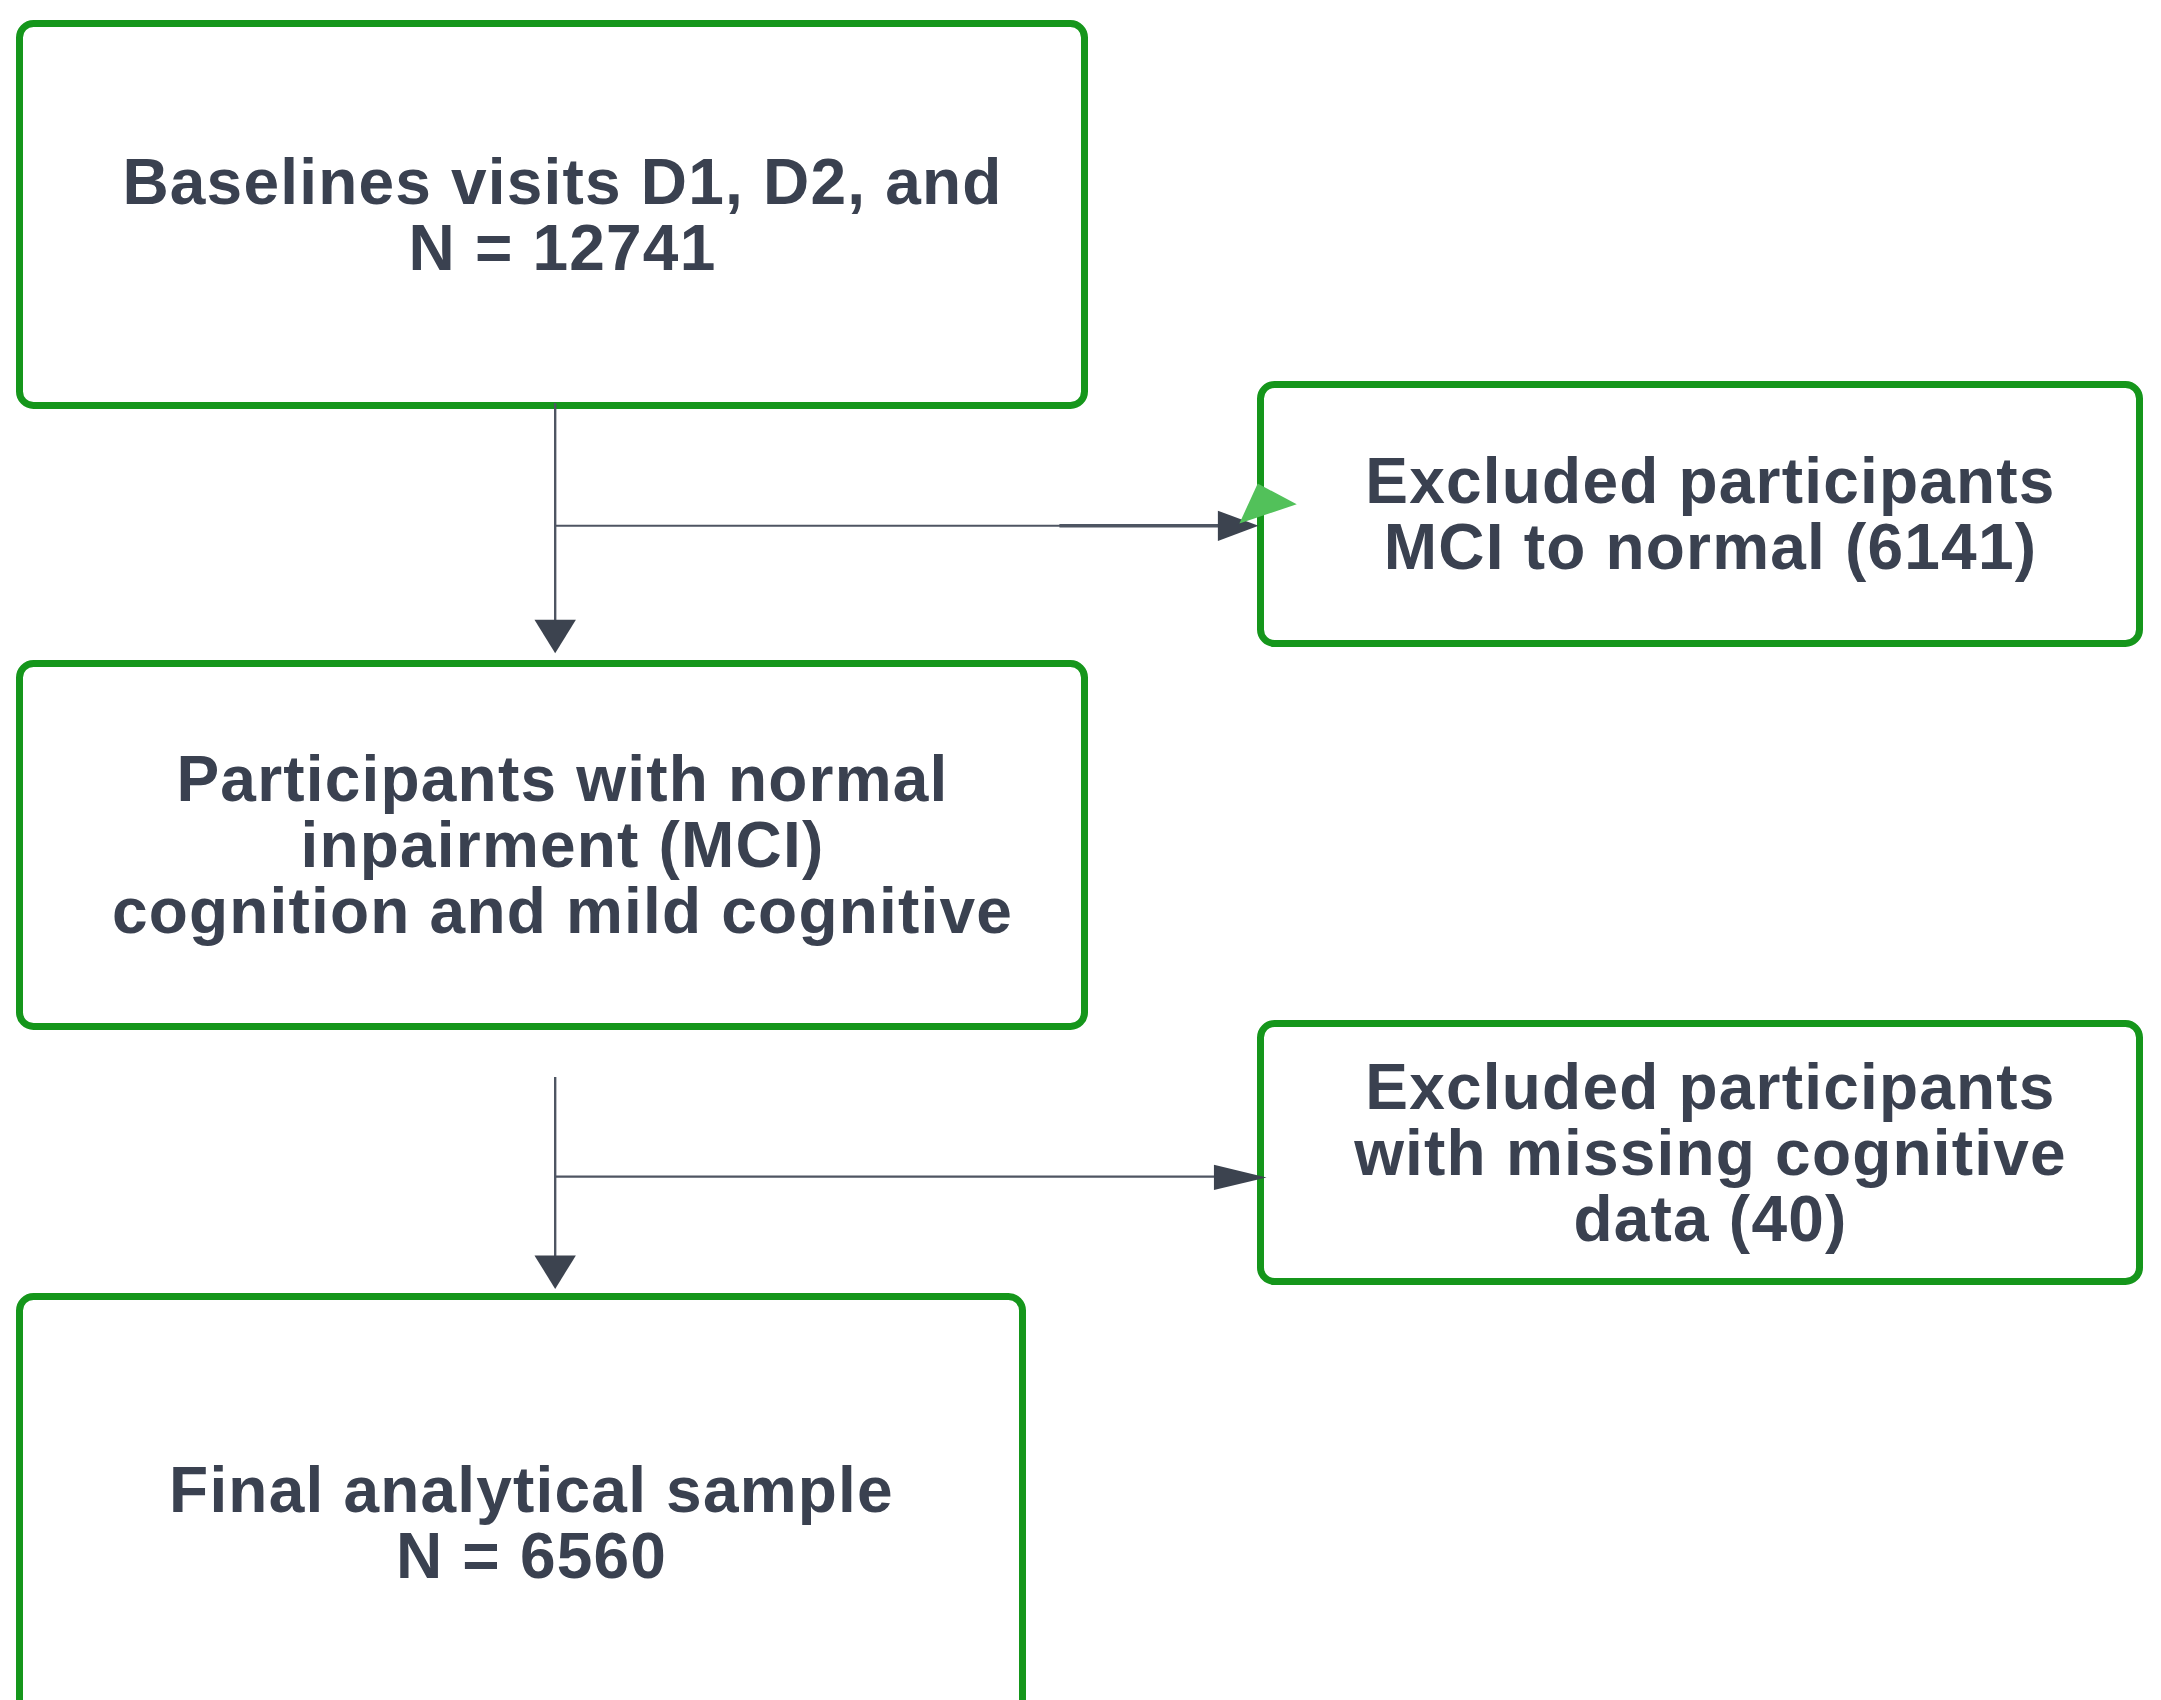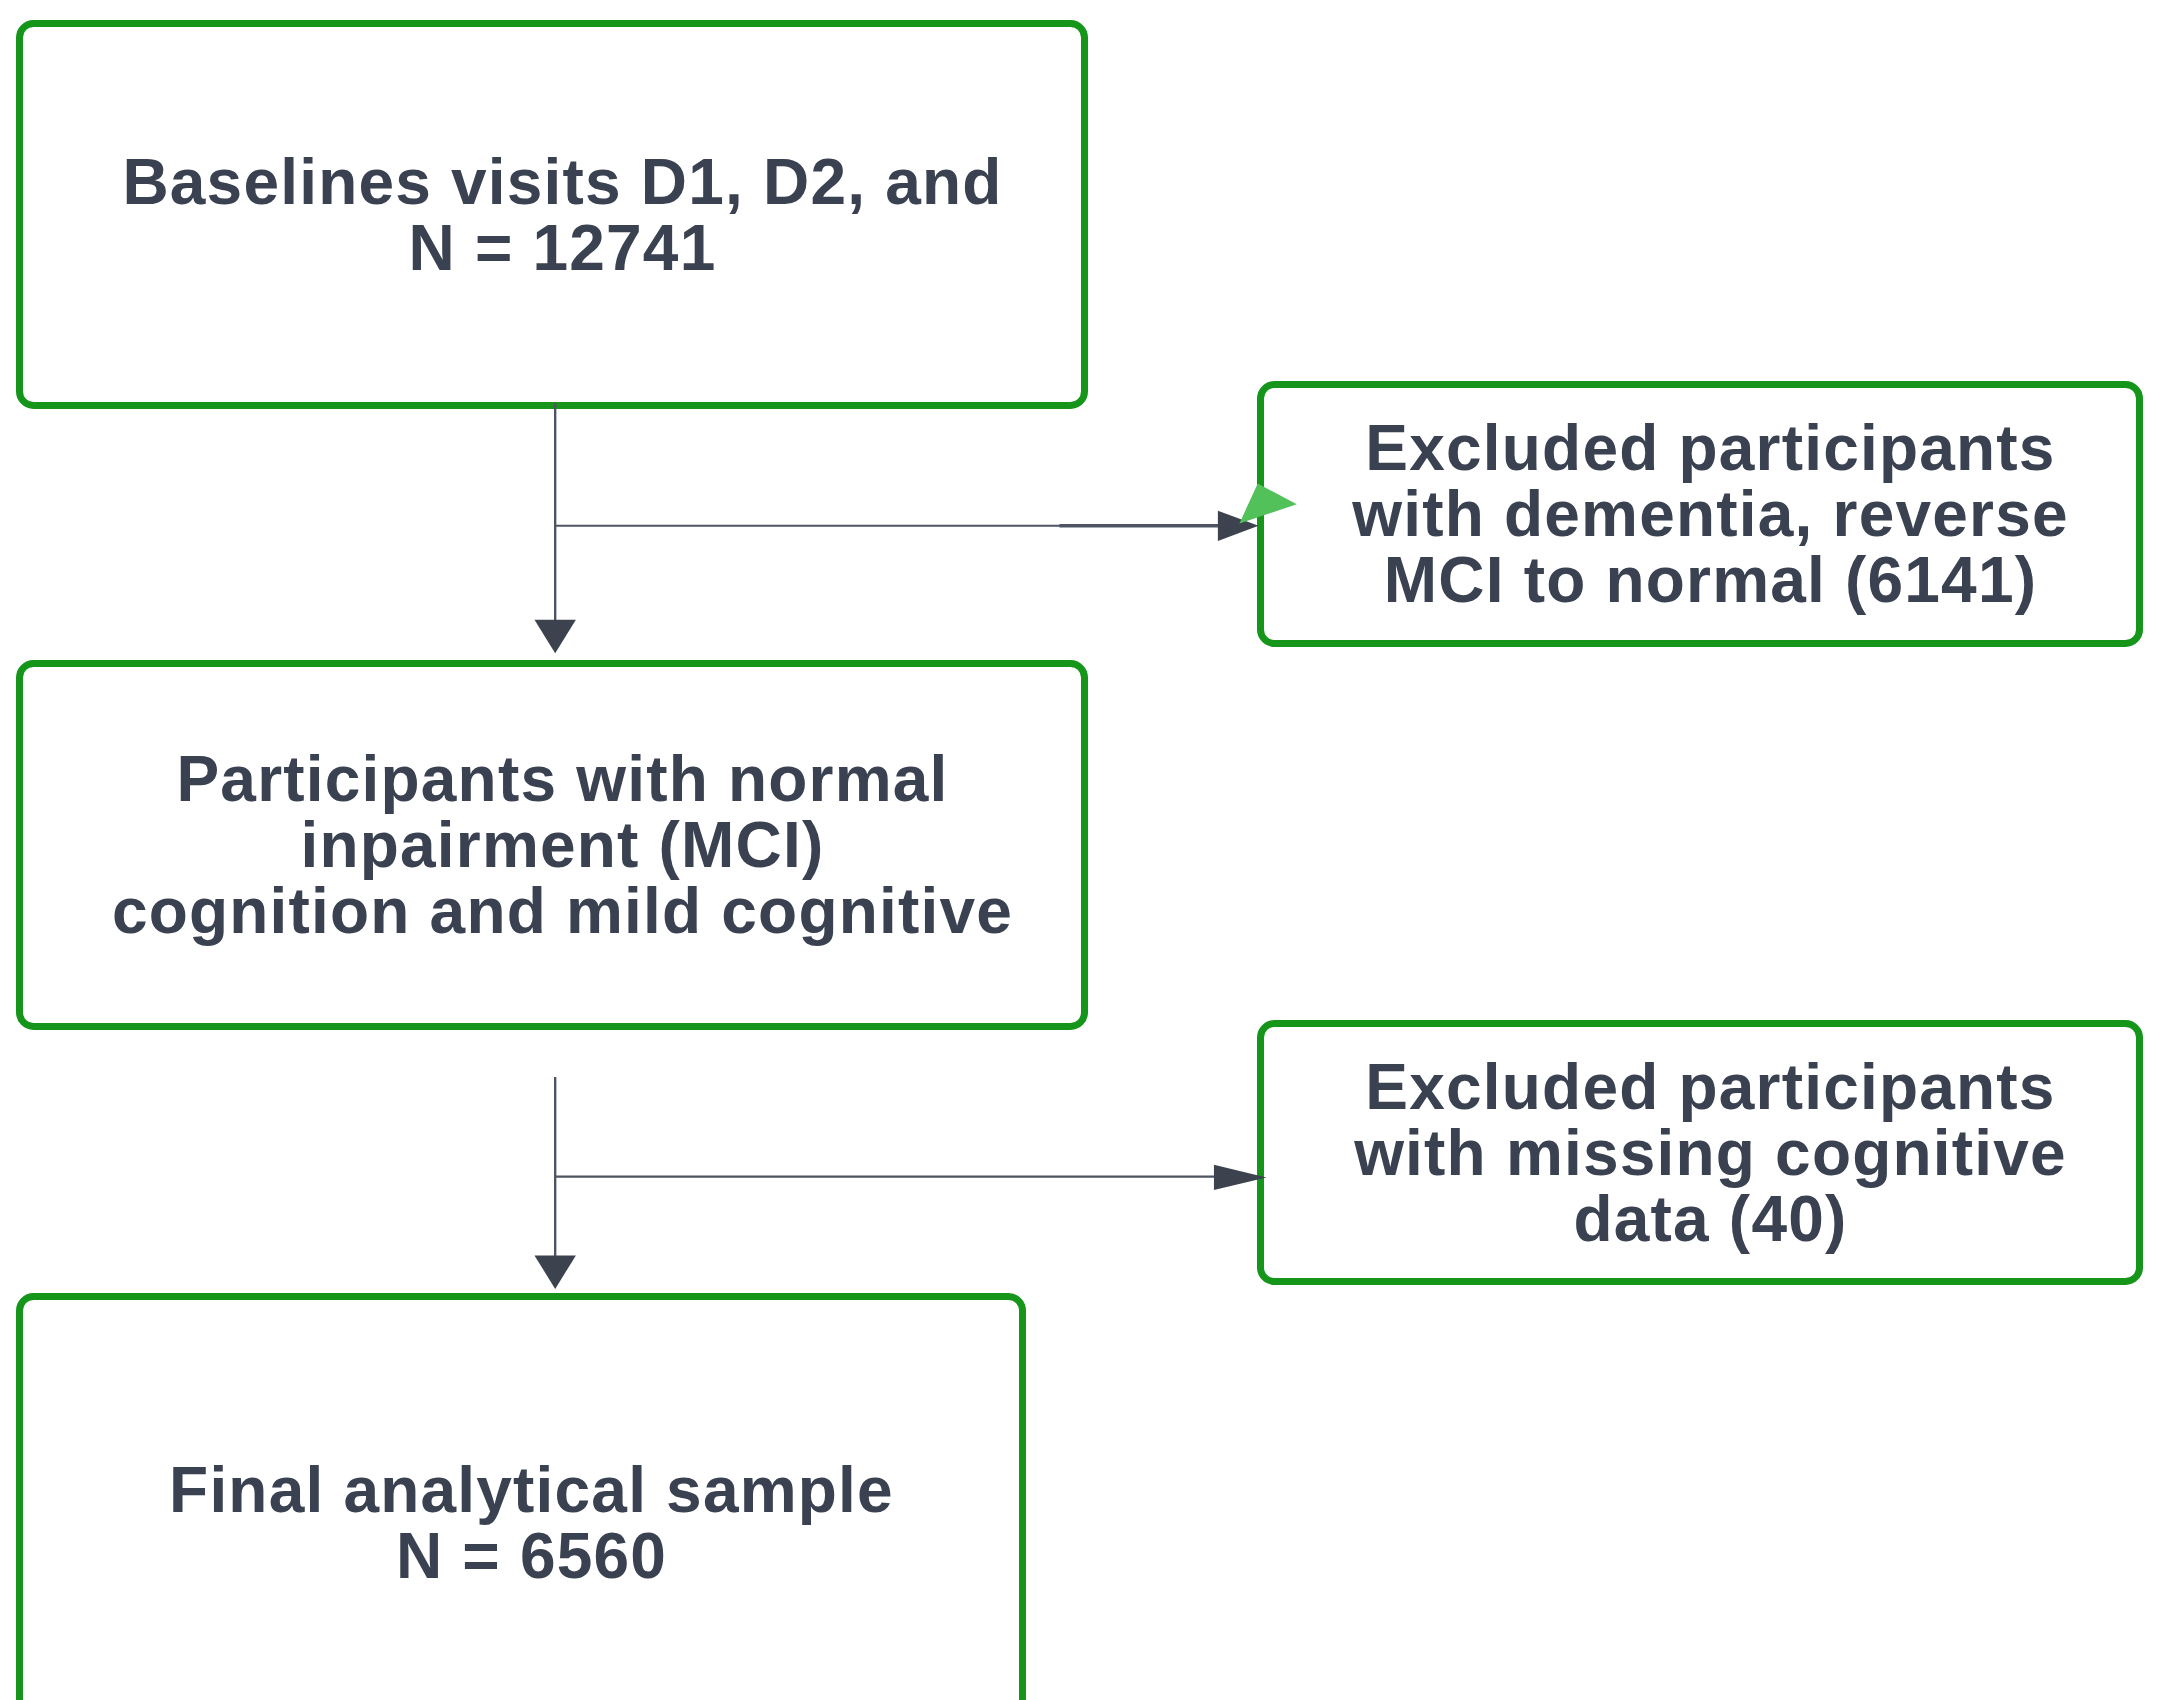--- a/index.html
+++ b/index.html
@@ -84,21 +84,20 @@
     </g>
   </svg>
 
   <div class="box box-baseline">
     <span class="line">Baselines visits D1, D2, and</span>
     <span class="line">N = 12741</span>
   </div>
 
   <div class="box box-excl-dementia">
     <span class="line">Excluded participants</span>
-    <span class="line">with dementia, reverse</span>
     <span class="line">MCI to normal (6141)</span>
   </div>
 
   <div class="box box-cohort">
     <span class="line">Participants with normal</span>
     <span class="line">inpairment (MCI)</span>
     <span class="line">cognition and mild cognitive</span>
   </div>
 
   <div class="box box-excl-missing">

